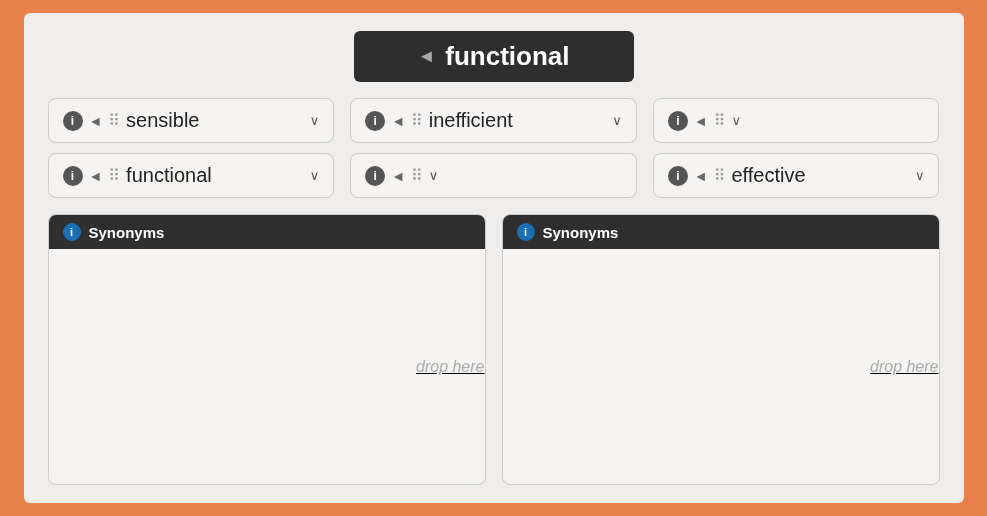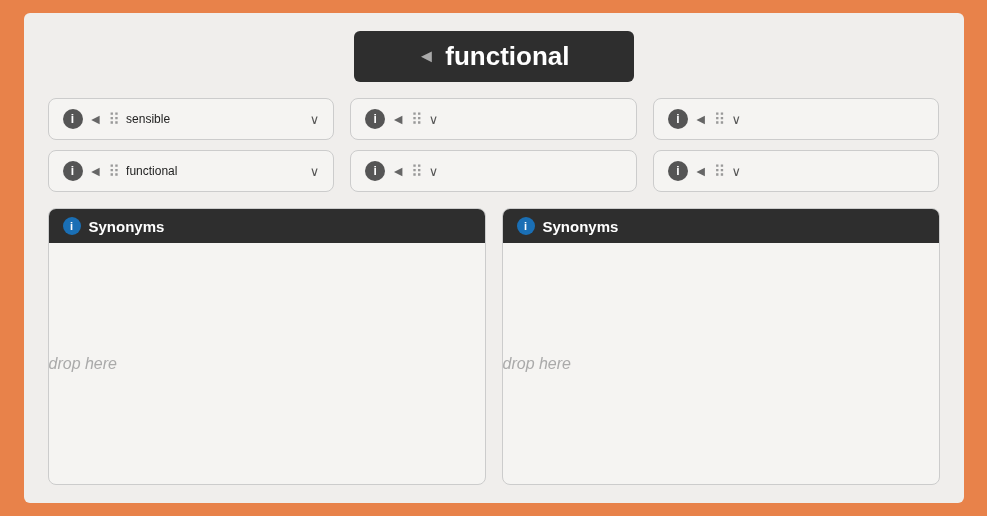--- a/index.html
+++ b/index.html
@@ -88,21 +88,21 @@
     }
 
     .word-card .drag-icon {
       color: #999;
       font-size: 16px;
       flex-shrink: 0;
     }
 
     .word-card .word-text {
       flex: 1;
-      font-size: 12px;
+      font-size: 20px;
       color: #222;
       font-weight: 500;
     }
 
     .word-card .chevron-icon {
       color: #555;
       font-size: 13px;
       cursor: pointer;
     }
 
@@ -145,21 +145,22 @@
       display: flex;
       align-items: center;
       justify-content: center;
       flex-shrink: 0;
     }
 
     .drop-zone-body {
       flex: 1;
       display: flex;
       align-items: center;
-      justify-content: flex-start;
+      justify-content: flex-end;
+      text-decoration: underline;
     }
 
     .drop-hint {
       font-style: italic;
       color: #aaa;
       font-size: 16px;
     }
   </style>
 </head>
 <body>
@@ -178,20 +179,21 @@
       <span class="speaker-icon">◄</span>
       <span class="drag-icon">⠿</span>
       <span class="word-text">sensible</span>
       <span class="chevron-icon">∨</span>
     </div>
 
     <div class="word-card">
       <div class="info-icon">i</div>
       <span class="speaker-icon">◄</span>
       <span class="drag-icon">⠿</span>
+      <span class="word-text">inefficient</span>
       <span class="chevron-icon">∨</span>
     </div>
 
     <div class="word-card">
       <div class="info-icon">i</div>
       <span class="speaker-icon">◄</span>
       <span class="drag-icon">⠿</span>
       <span class="chevron-icon">∨</span>
     </div>
 
@@ -207,20 +209,21 @@
       <div class="info-icon">i</div>
       <span class="speaker-icon">◄</span>
       <span class="drag-icon">⠿</span>
       <span class="chevron-icon">∨</span>
     </div>
 
     <div class="word-card">
       <div class="info-icon">i</div>
       <span class="speaker-icon">◄</span>
       <span class="drag-icon">⠿</span>
+      <span class="word-text">effective</span>
       <span class="chevron-icon">∨</span>
     </div>
 
   </div>
 
   <div class="drop-zones">
 
     <div class="drop-zone">
       <div class="drop-zone-header">
         <div class="info-icon">i</div>

